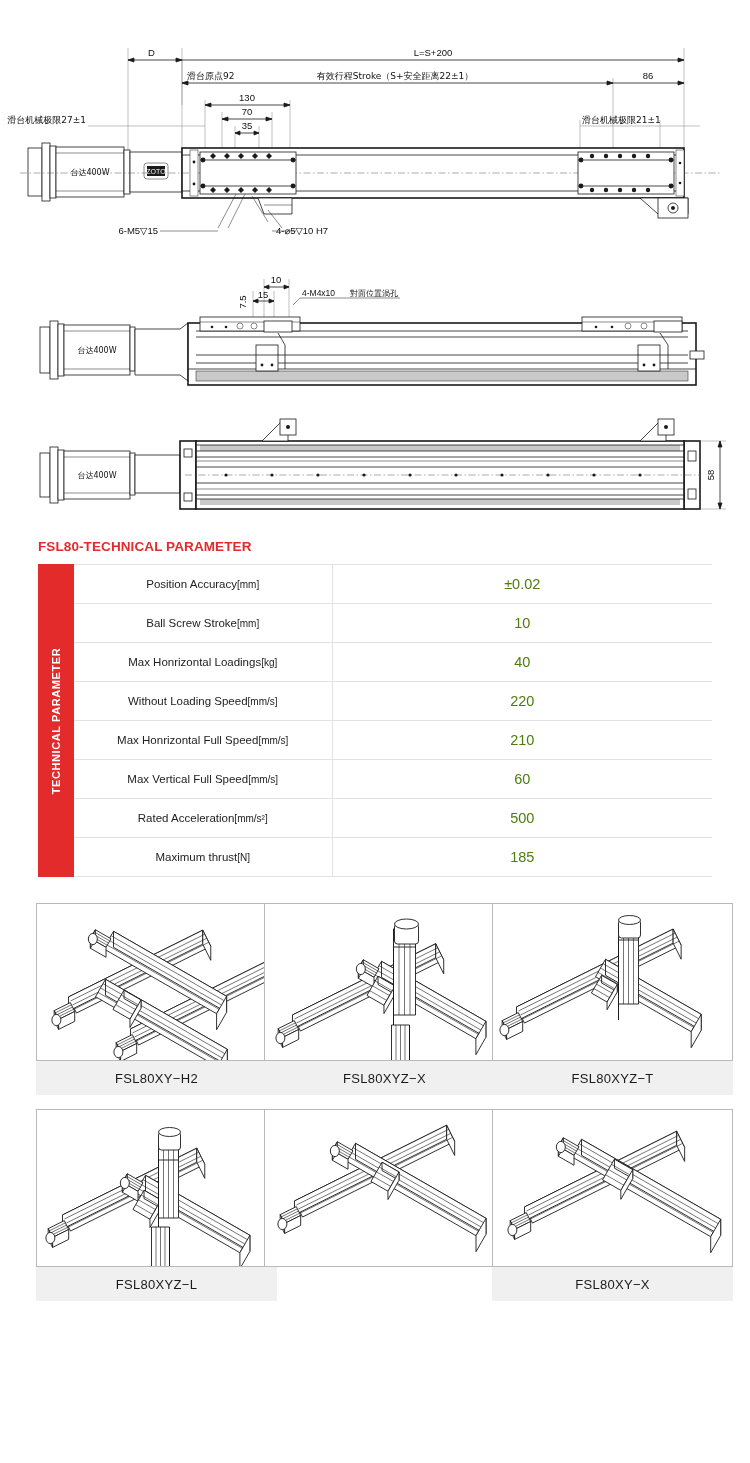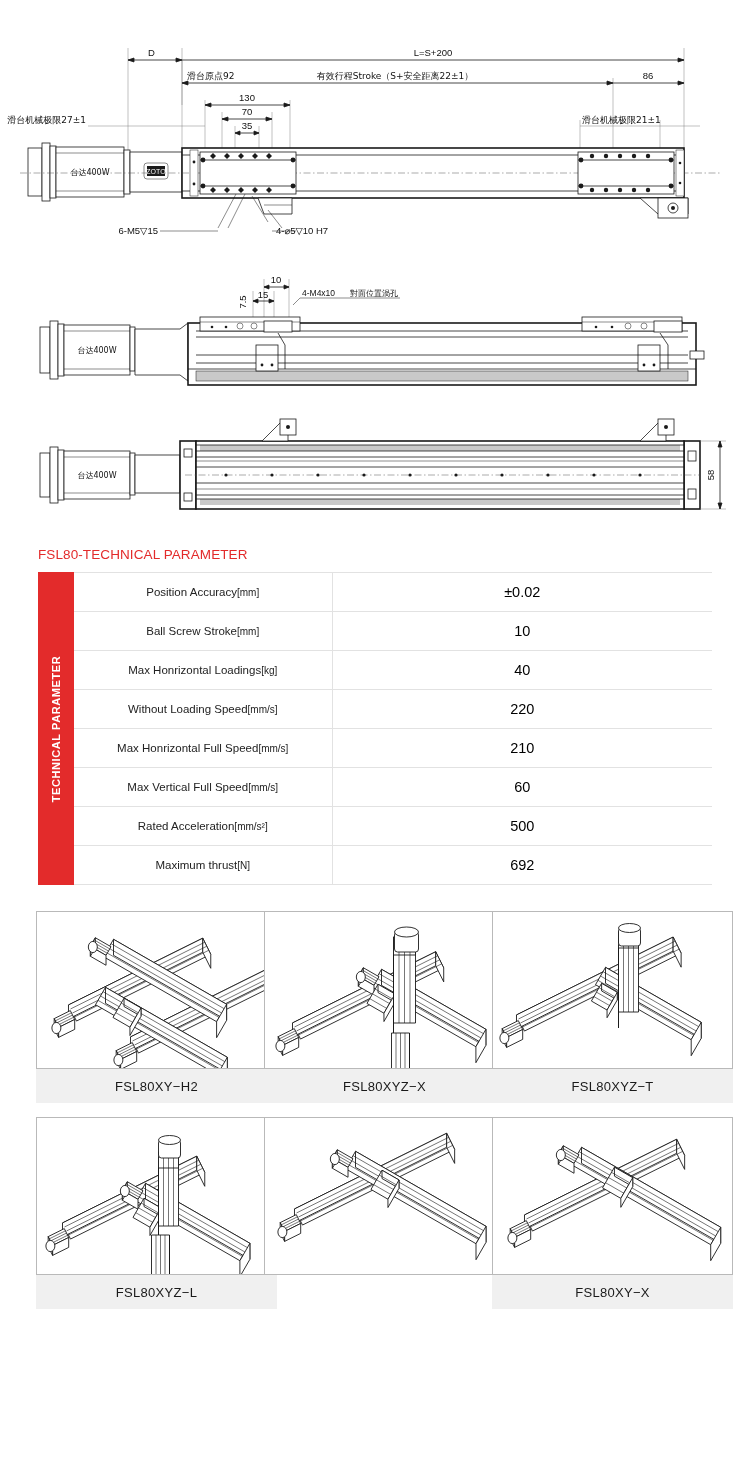--- a/index.html
+++ b/index.html
@@ -31,23 +31,23 @@
   .ln-t { stroke:#1a1a1a; stroke-width:0.5; fill:none; }
   .ln-h { stroke:#1a1a1a; stroke-width:1.6; fill:none; }
   .ln-d { stroke:#555; stroke-width:0.5; fill:none; stroke-dasharray:7 2.5 1.5 2.5; }
   .ln-x { stroke:#777; stroke-width:0.45; fill:none; }
   .fillw{ fill:#ffffff; }
   .filld{ fill:#c9c9c9; }
   .fillk{ fill:#1a1a1a; }
 
   
   .sec-title {
-    margin:22px 0 10px 38px;
+    margin:14px 0 10px 38px;
     font-size:13.5px;
-    font-weight:normal;
+    font-weight:bold;
     letter-spacing:0.1px;
   }
 
   
   .spec-wrap { margin:0 0 0 38px; width:674px; display:flex; }
   .spec-side {
     width:36px; flex:0 0 36px;
     display:flex; align-items:center; justify-content:center;
   }
   .spec-side-inner {
@@ -68,21 +68,21 @@
     width:258px;
     text-align:center;
     font-size:11.5px;
     border-right:1px solid #e2e2e2;
     color:#222;
   }
   td.c-name .unit { font-size:10px; }
   td.c-val {
     text-align:center;
     font-size:14.5px;
-    color:#000000;
+    color:#4d7c0f;
     margin-left:16px;
   }
 
   
   .gallery {
     margin:26px 0 0 36px;
     width:680px;
     display:grid;
     grid-template-columns:repeat(3, 218px);
     grid-gap:14px 10px;
@@ -485,21 +485,21 @@
         <tr>
           <td class="c-name"><span>Max Vertical Full Speed</span><span class="unit">[mm/s]</span></td>
           <td class="c-val">60</td>
         </tr>
         <tr>
           <td class="c-name"><span>Rated Acceleration</span><span class="unit">[mm/s²]</span></td>
           <td class="c-val">500</td>
         </tr>
         <tr>
           <td class="c-name"><span>Maximum thrust</span><span class="unit">[N]</span></td>
-          <td class="c-val">692</td>
+          <td class="c-val">185</td>
         </tr>
       </tbody>
   </table>
 </div>
 
 <div class="gallery" id="gallery">
     <div class="g-cell">
       <div class="g-img">
         <svg viewBox="0 0 216 156" xmlns="http://www.w3.org/2000/svg">
           <polygon stroke="#1a1a1a" fill="#ffffff" stroke-width="0.9" stroke-linejoin="round" points="28.005,109.055 162.255,42.305 154.245,26.195 19.995,92.945"></polygon>

